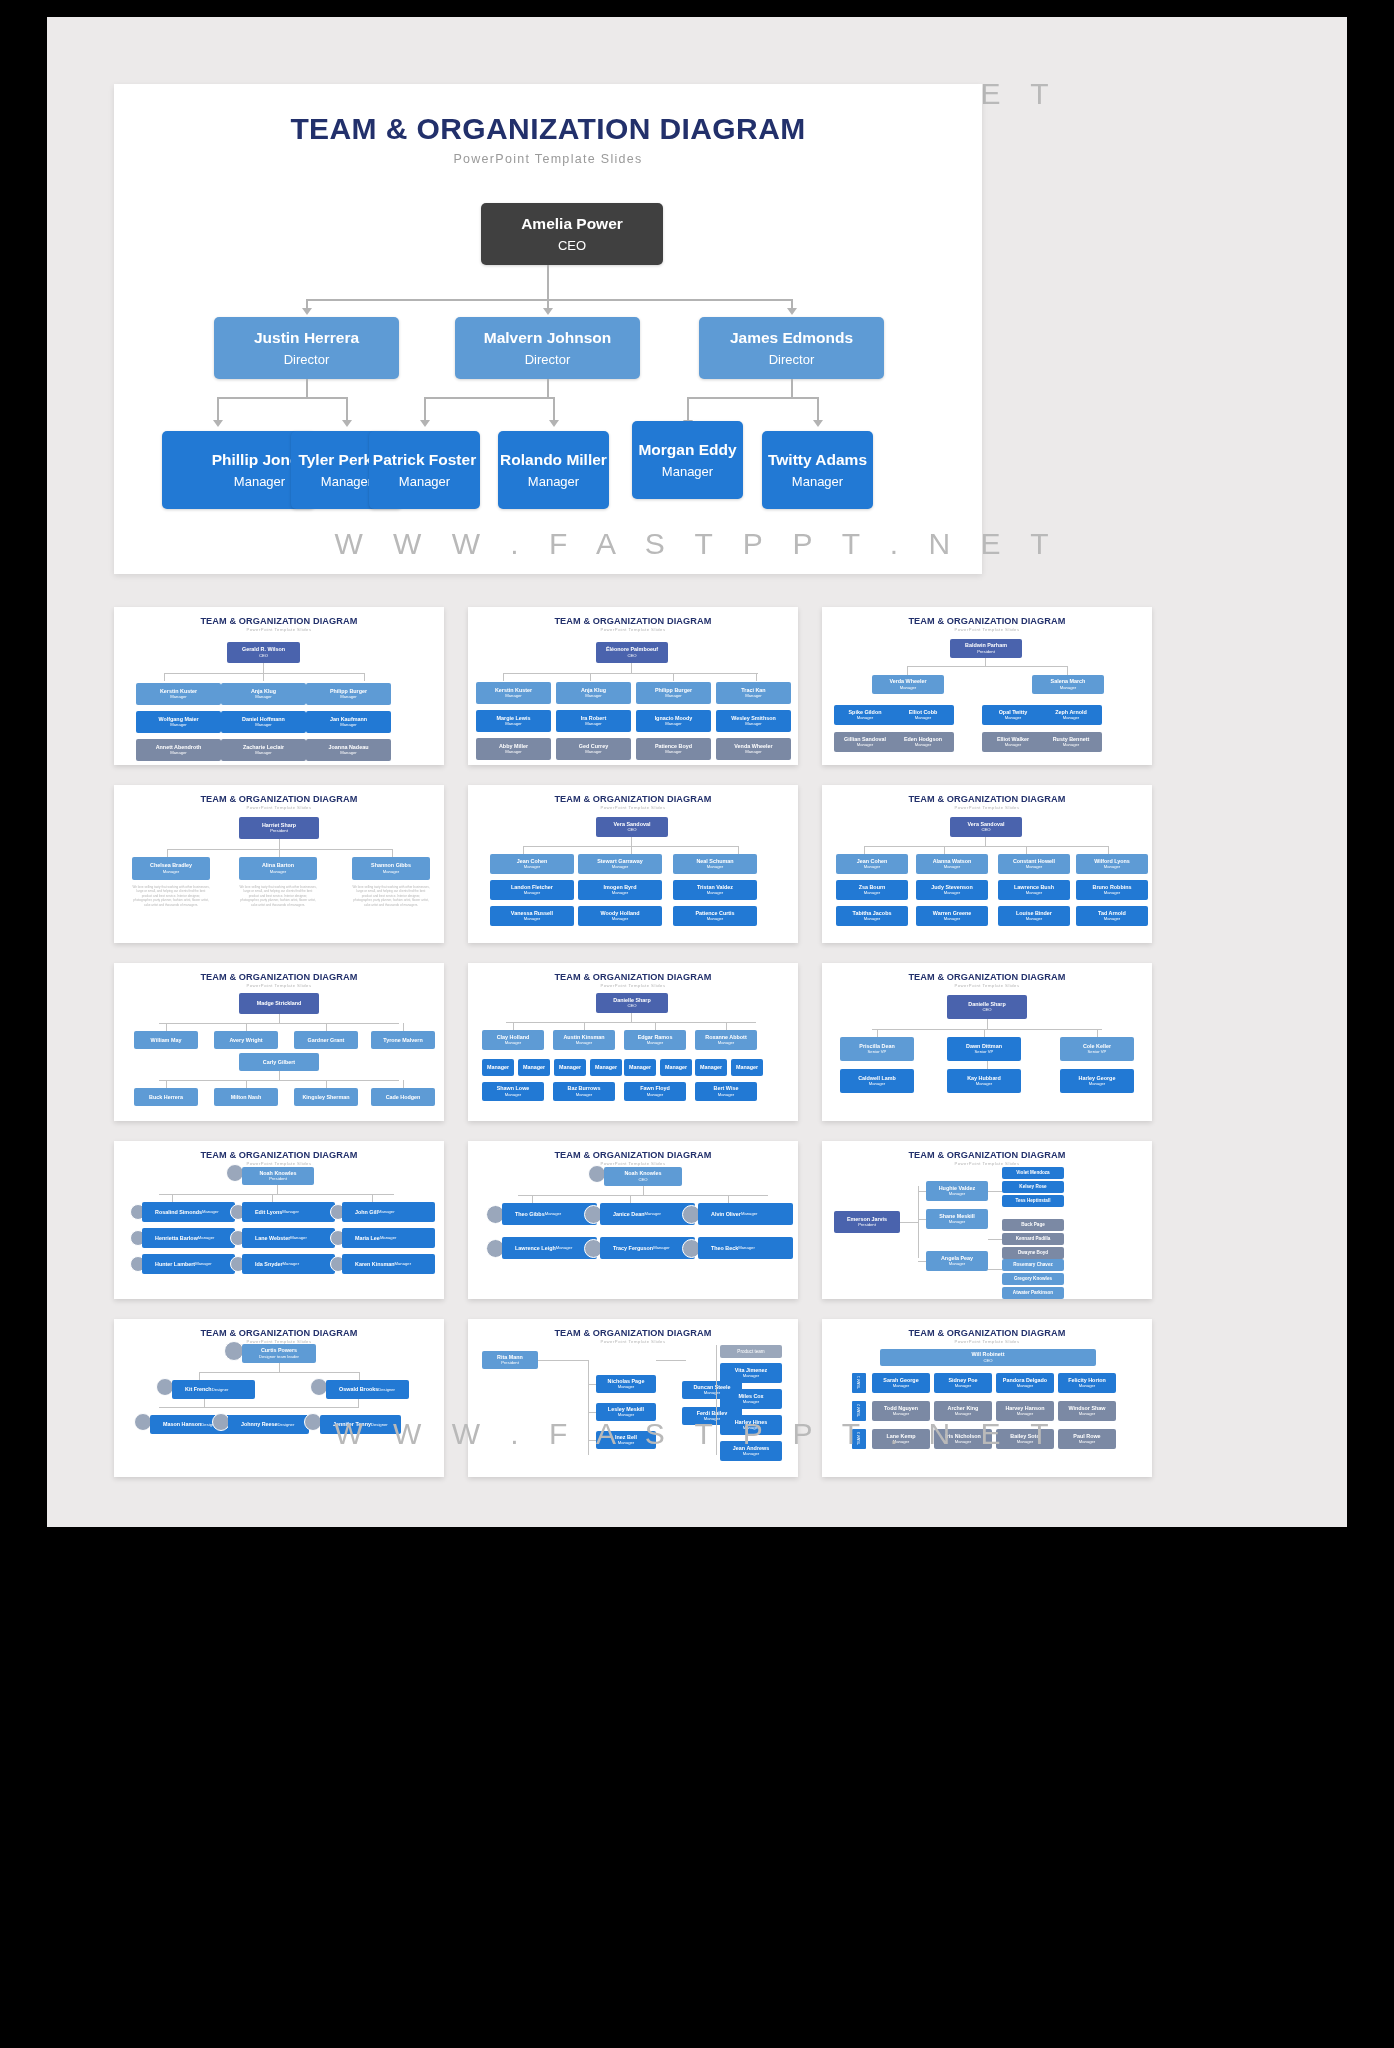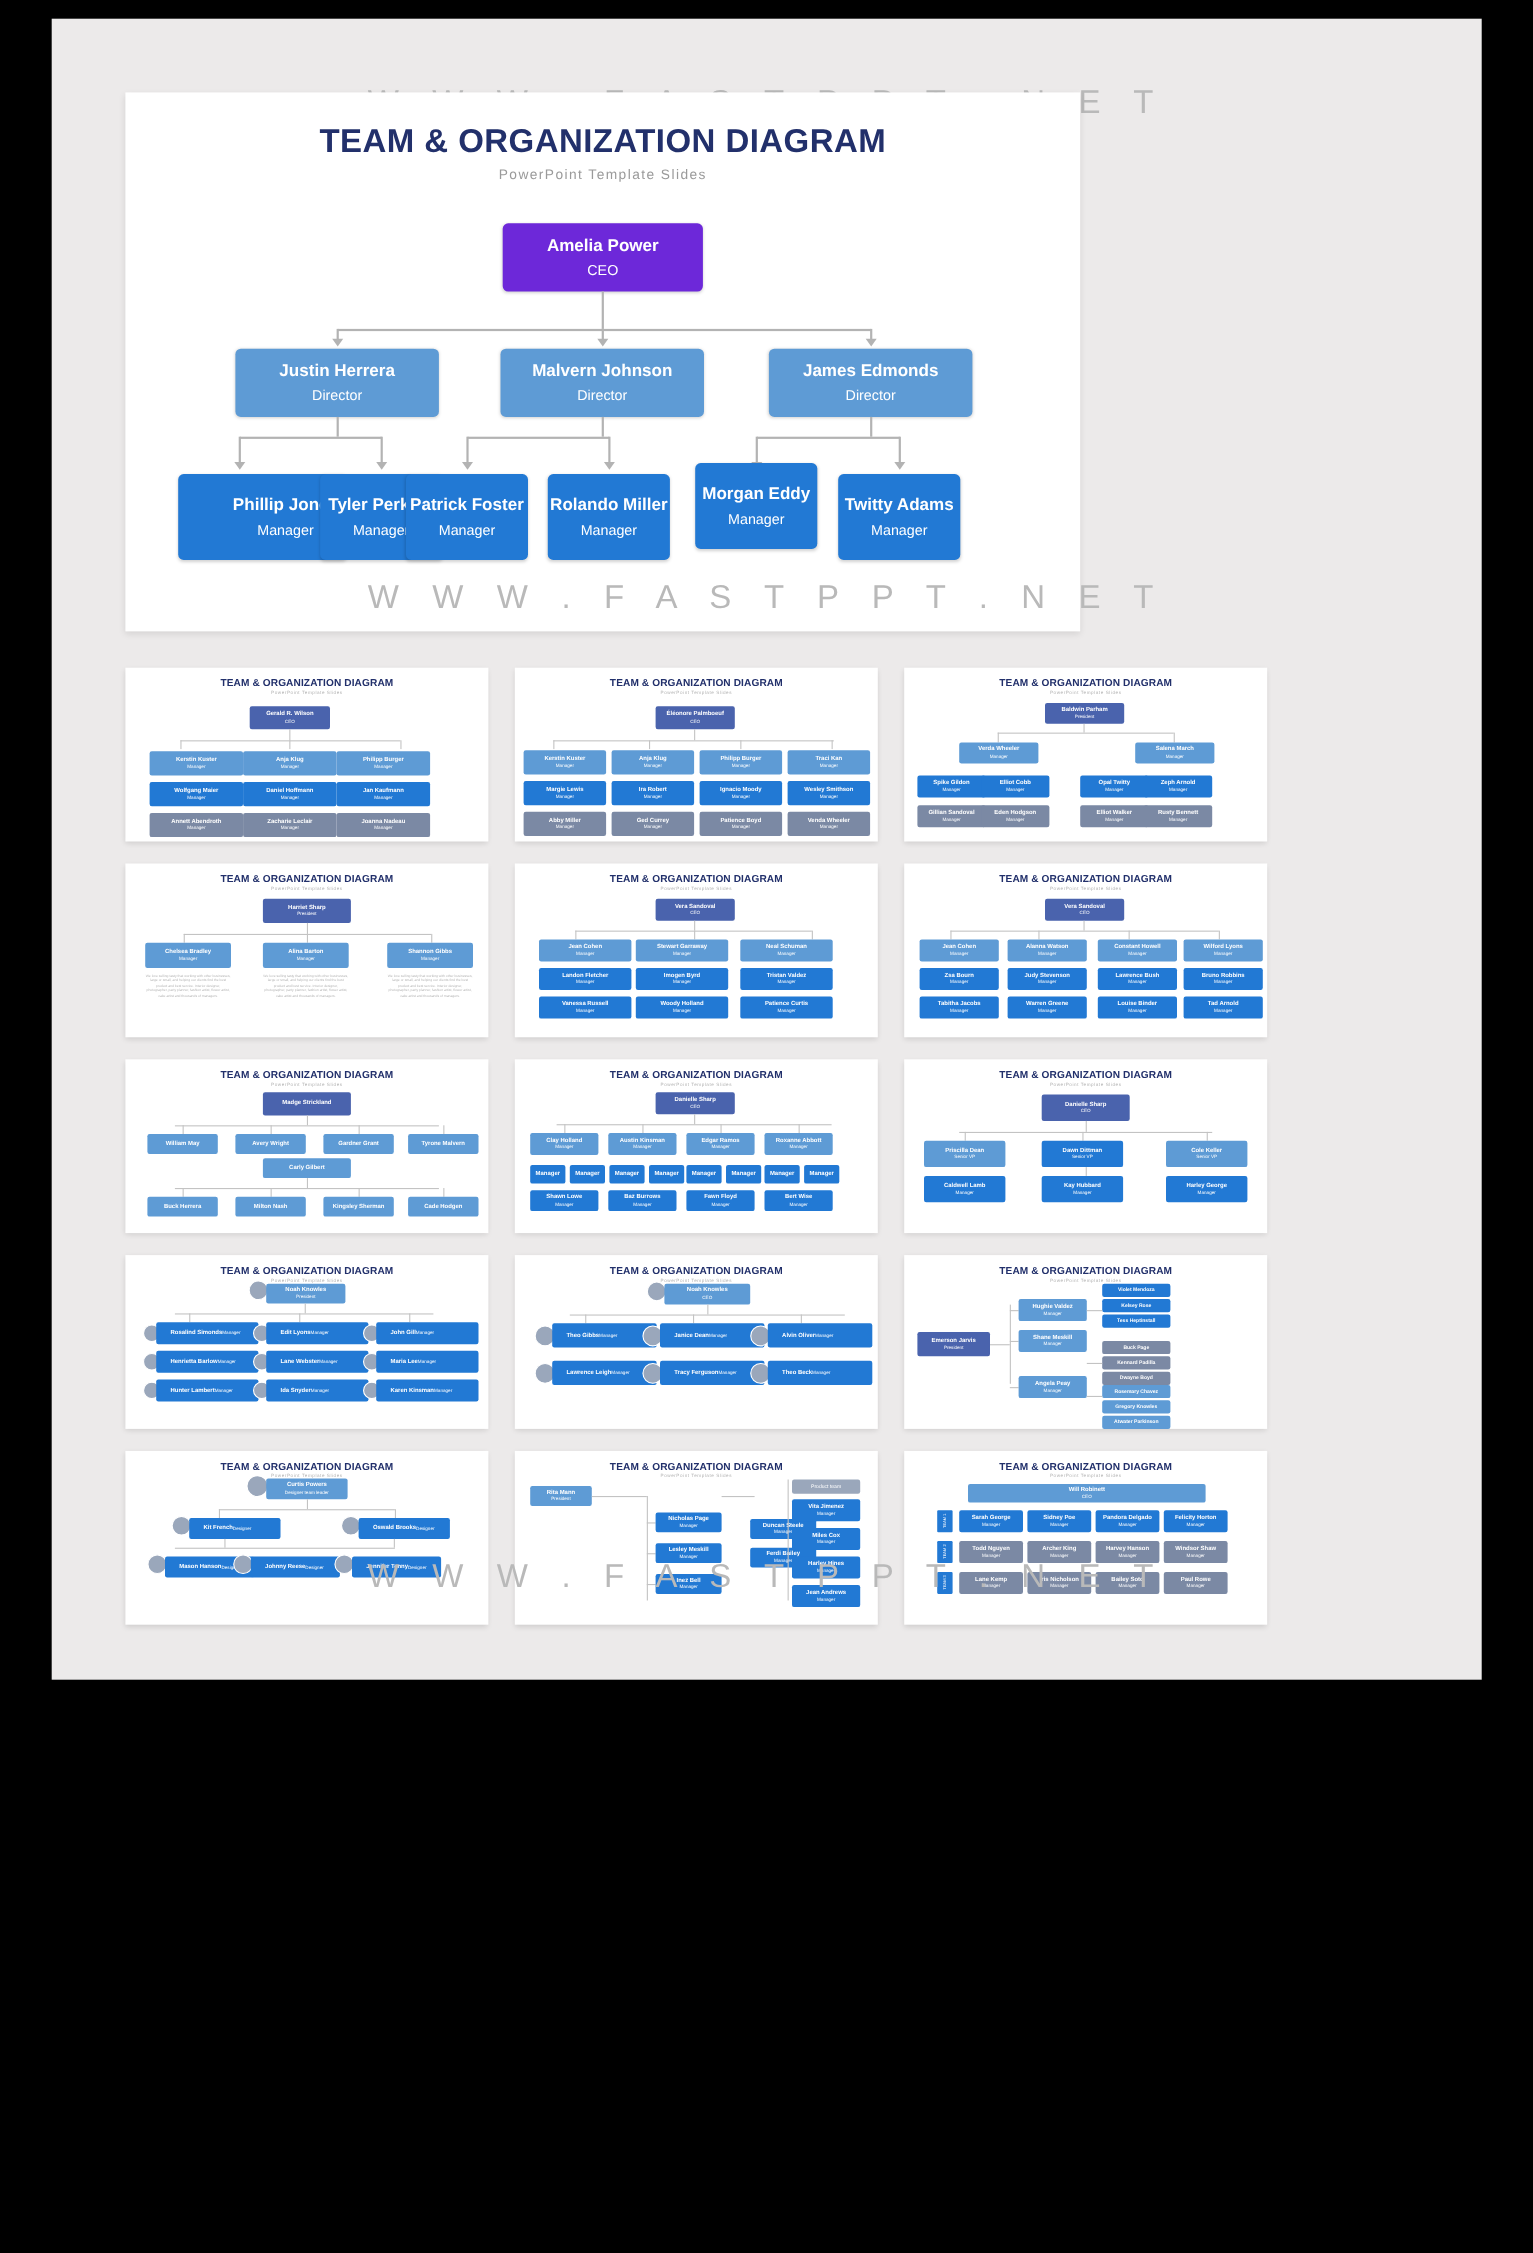--- a/index.html
+++ b/index.html
@@ -9,21 +9,21 @@
   .wm{position:absolute;width:100%;text-align:center;color:#b9b9b9;font-size:30px;letter-spacing:11px;font-weight:400;user-select:none;}
 
   
   #hero{position:absolute;left:67px;top:67px;width:868px;height:490px;background:#fff;box-shadow:0 2px 6px rgba(0,0,0,.10);}
   #hero .h-title{position:absolute;top:28px;width:100%;text-align:center;color:#22306b;font-size:30px;font-weight:bold;letter-spacing:.4px;}
   #hero .h-sub{position:absolute;top:68px;width:100%;text-align:center;color:#9a9a9a;font-size:12.5px;letter-spacing:1.3px;}
 
   .node{position:absolute;border-radius:5px;color:#fff;text-align:center;display:flex;flex-direction:column;align-items:center;justify-content:center;box-shadow:0 1px 3px rgba(0,0,0,.18);}
   .node .n-name{font-weight:bold;font-size:15.5px;line-height:1.2;}
   .node .n-role{font-size:13px;margin-top:5px;font-weight:normal;}
-  .lvl0{background:#6d28d9;}
+  .lvl0{background:#404040;margin-left:24px;}
   .lvl1{background:#5e9bd5;}
   .lvl2{background:#2279d4;}
 
   .conn{position:absolute;background:#b3b3b3;}
   .arrow{position:absolute;width:0;height:0;border-left:5px solid transparent;border-right:5px solid transparent;border-top:7px solid #b3b3b3;}
 
   
   #grid{position:absolute;left:67px;top:590px;width:1170px;}
   .trow{position:relative;height:178px;margin-bottom:0;}
   .thumb{position:absolute;top:0;width:330px;height:158px;background:#fff;box-shadow:0 2px 5px rgba(0,0,0,.13);overflow:hidden;}

